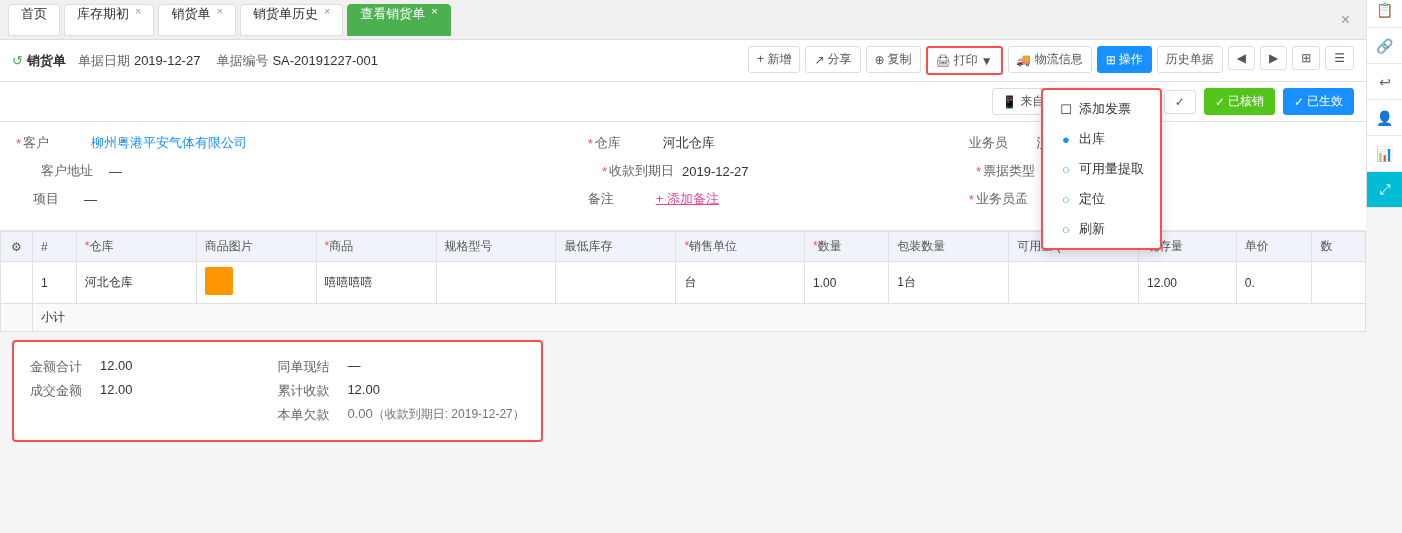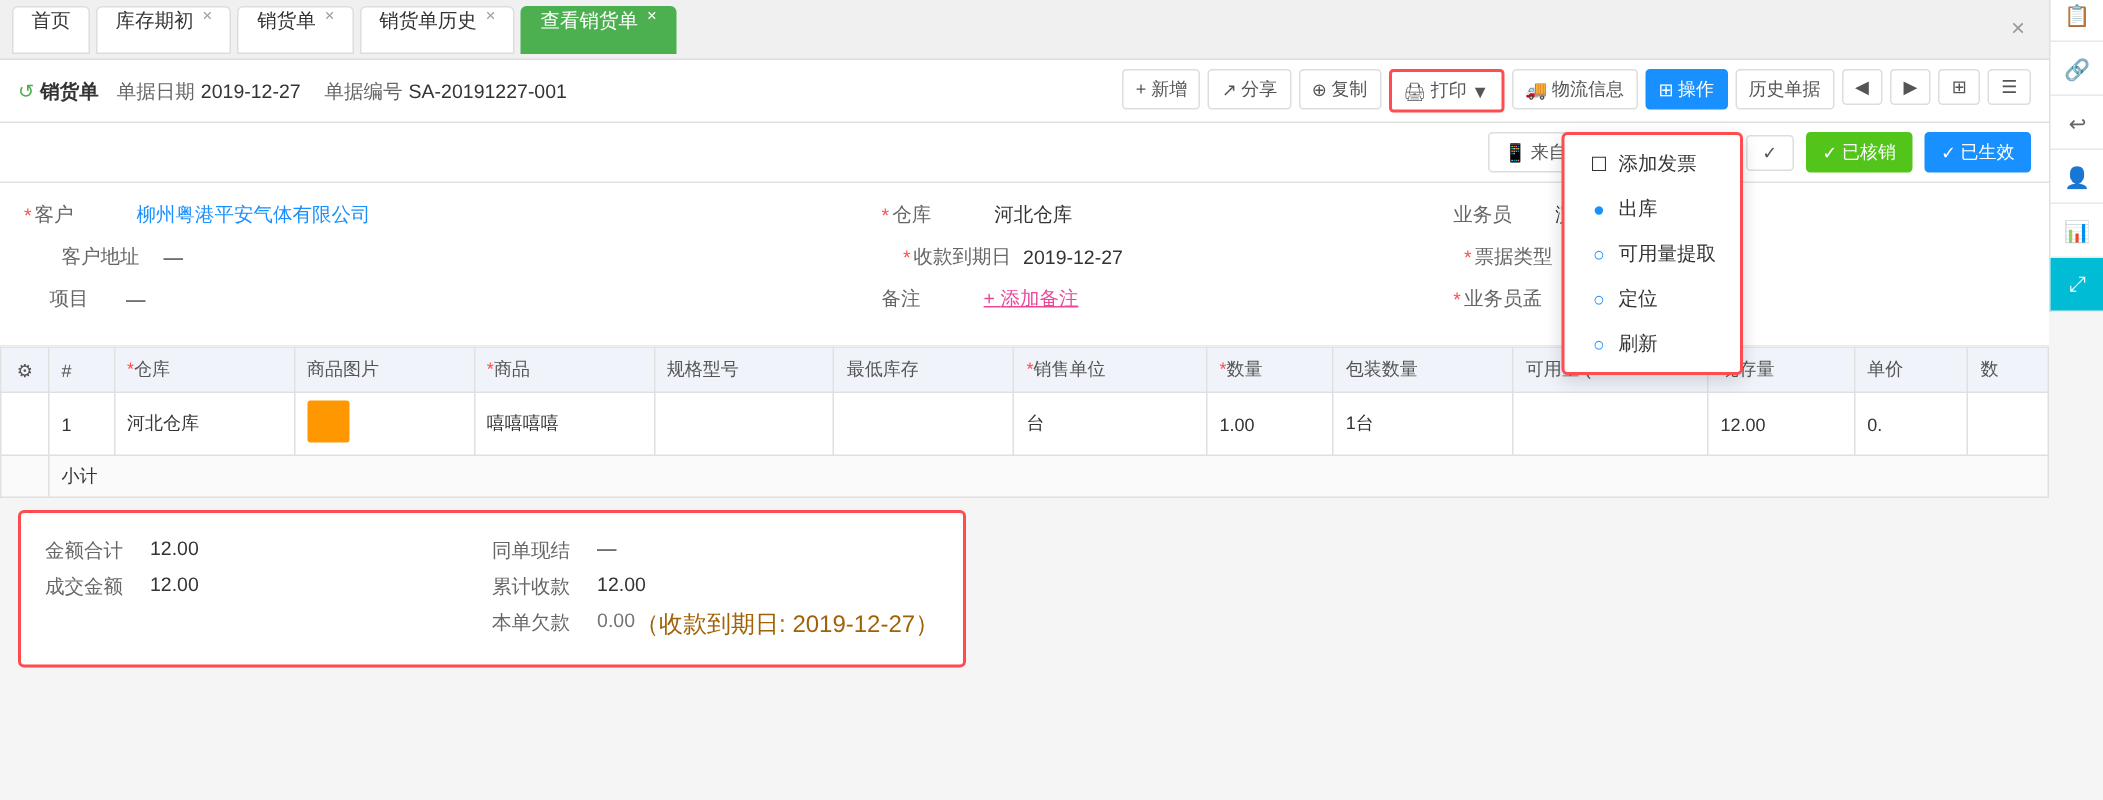--- a/index.html
+++ b/index.html
@@ -370,21 +370,21 @@
           <span class="info-label">成交金额</span>
           <span class="info-value">12.00</span>
         </div>
         <div class="info-row">
           <span class="info-label">累计收款</span>
           <span class="info-value">12.00</span>
         </div>
         <div class="info-row" style="grid-column: 2;">
           <span class="info-label">本单欠款</span>
           <span class="info-value red">0.00</span>
-          <span class="info-value" style="color:#a16207; font-size:16px;">（收款到期日: 2019-12-27）</span>
+          <span class="info-value" style="color:#737373; font-size:12px;">（收款到期日: 2019-12-27）</span>
         </div>
       </div>
     </div>
   </div>
 </div>
 
 <div class="right-sidebar" style="position:fixed; right:0; top:100px; width:36px;">
   <div class="sidebar-icon">
     <span>📋</span>
   </div>

